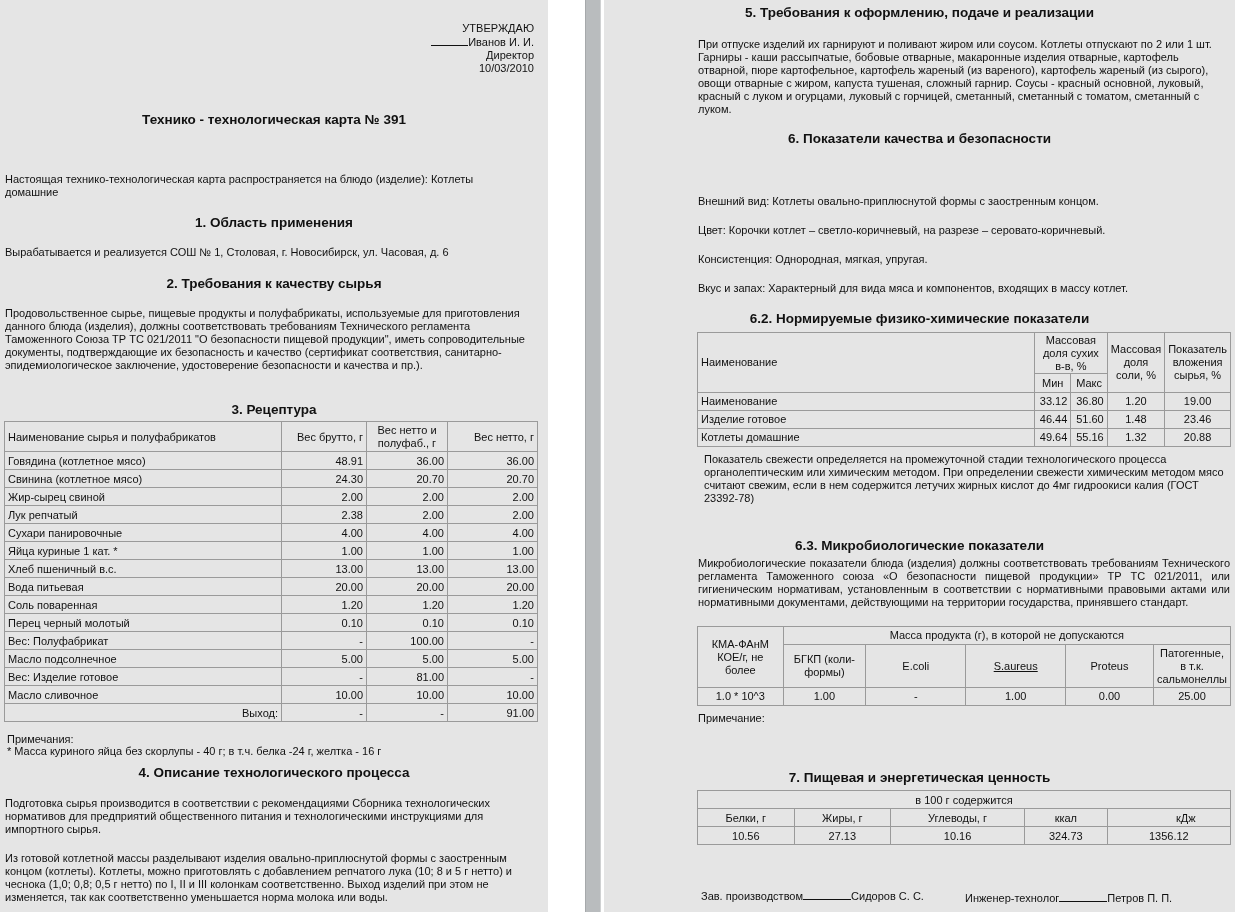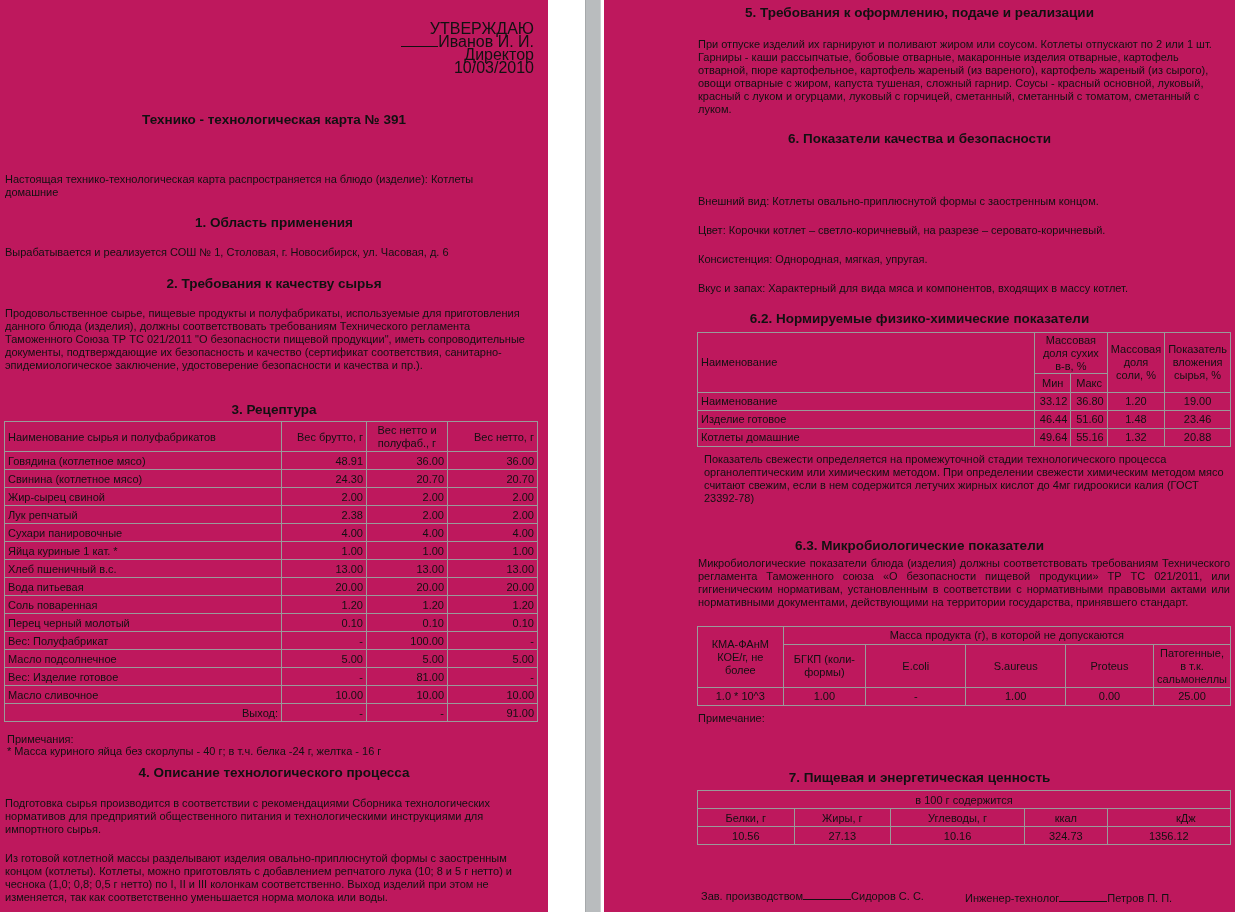--- a/index.html
+++ b/index.html
@@ -3,32 +3,32 @@
 <meta charset="utf-8">
 <style>
   html, body { margin: 0; padding: 0; }
   body {
     width: 1235px; height: 912px; overflow: hidden;
     background: #ffffff;
     font-family: "Liberation Sans", sans-serif;
     color: #111;
     position: relative;
   }
-  .page { position: absolute; top: 0; background: #be185d; }
+  .page { position: absolute; top: 0; background: #e5e5e5; }
   #page-left { left: 0; width: 548px; height: 912px; }
   #page-right { left: 604px; width: 631px; height: 912px; }
   .gutter {
     position: absolute; left: 585px; top: 0; width: 14px; height: 912px;
     background: #b9bcbe;
     border-left: 1px solid #a6a9ab; border-right: 1px solid #cfd1d2;
   }
   .abs { position: absolute; }
   .t11 { font-size: 11px; line-height: 13px; }
   .h { font-weight: bold; font-size: 13.5px; text-align: center; }
-  .approve { right: 14px; top: 22px; text-align: right; font-size: 16px; line-height: 13px; }
+  .approve { right: 14px; top: 22px; text-align: right; font-size: 11px; line-height: 13px; }
   .approve .line { display:inline-block; width: 37px; border-bottom: 1px solid #111; height: 10px; vertical-align: baseline; }
   table { border-collapse: collapse; font-size: 11px; }
   td, th { border: 1px solid #9a9a9a; padding: 0 3px; font-weight: normal; }
   .num { text-align: right; }
   .ctr { text-align: center; }
   .recipe td { height: 17px; }
   .sign-line { display:inline-block; width: 48px; border-bottom: 1px solid #111; height: 10px; }
   .just { text-align: justify; }
 </style>
 </head>
@@ -225,21 +225,21 @@
 
   <table class="abs" style="left:93px; top:626px; width:534px; line-height:13px;">
     <tbody>
         <tr>
       <td rowspan="2" class="ctr" style="width:82px;">КМА-ФАнМ КОЕ/г,  не более</td>
       <td colspan="5" class="ctr" style="height:17px;">Масса продукта (г), в которой не допускаются</td>
     </tr>
     <tr>
       <td class="ctr" style="height:42px; width:78px;">БГКП (коли-формы)</td>
       <td class="ctr" style="width:98px;">E.coli</td>
-      <td class="ctr" style="width:96px;">S.aureus</td>
+      <td class="ctr" style="width:96px;text-decoration:underline;">S.aureus</td>
       <td class="ctr" style="width:84px;">Proteus</td>
       <td class="ctr">Патогенные, в т.к. сальмонеллы</td>
     </tr>
     <tr id="micro-row">
           <td class="ctr" style="height: 17px;">1.0 * 10^3</td>
           <td class="ctr" style="height: 17px;">1.00</td>
           <td class="ctr" style="height: 17px;">-</td>
           <td class="ctr" style="height: 17px;">1.00</td>
           <td class="ctr" style="height: 17px;">0.00</td>
           <td class="ctr" style="height: 17px;">25.00</td>

